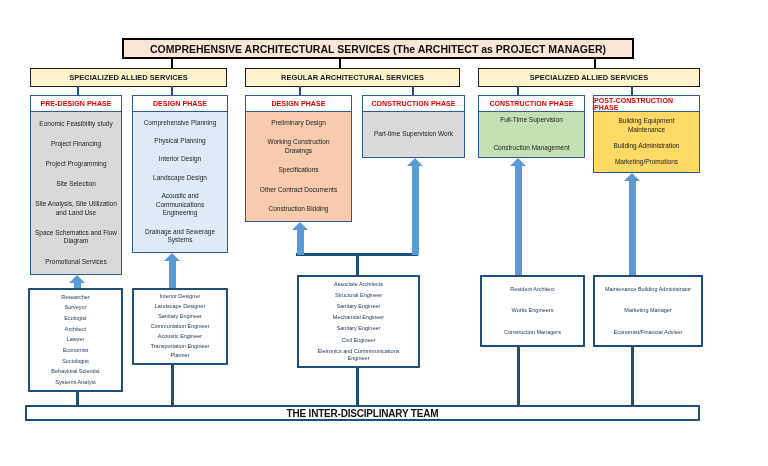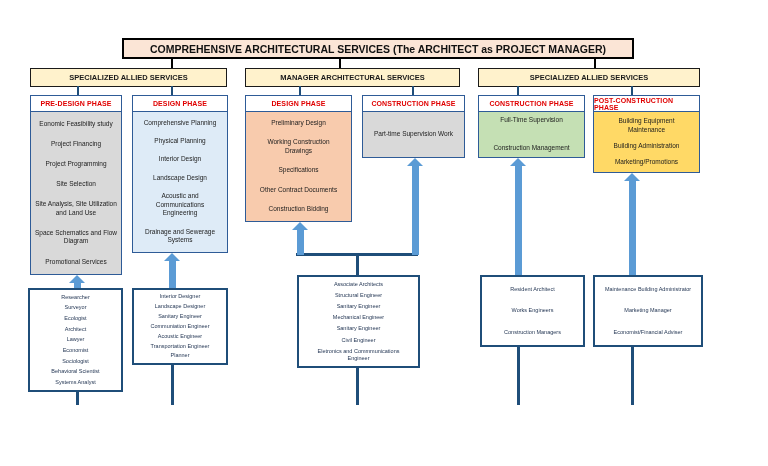--- a/index.html
+++ b/index.html
@@ -82,21 +82,21 @@
 
 <div class="canvas">
 
   <div class="title-box">COMPREHENSIVE ARCHITECTURAL SERVICES (The ARCHITECT as PROJECT MANAGER)</div>
 
   <div class="conn black" style="left:171px;top:58px;width:2px;height:10px;"></div>
   <div class="conn black" style="left:339px;top:58px;width:2px;height:10px;"></div>
   <div class="conn black" style="left:594px;top:58px;width:2px;height:10px;"></div>
 
   <div class="group-box g0">SPECIALIZED ALLIED SERVICES</div>
-  <div class="group-box g1">MANAGER ARCHITECTURAL SERVICES</div>
+  <div class="group-box g1">REGULAR ARCHITECTURAL SERVICES</div>
   <div class="group-box g2">SPECIALIZED ALLIED SERVICES</div>
 
   <div class="conn" style="left:77px;top:86px;width:2px;height:9px;"></div>
   <div class="conn" style="left:171px;top:86px;width:2px;height:9px;"></div>
   <div class="conn" style="left:299px;top:86px;width:2px;height:9px;"></div>
   <div class="conn" style="left:412px;top:86px;width:2px;height:9px;"></div>
   <div class="conn" style="left:517px;top:86px;width:2px;height:9px;"></div>
   <div class="conn" style="left:631px;top:86px;width:2px;height:9px;"></div>
 
   <div class="conn" style="left:296px;top:253px;width:122px;height:3px;"></div>
@@ -230,14 +230,15 @@
     <span class="ti">Marketing Manager</span>
     <span class="ti">Economist/Financial Adviser</span>
   </div>
 
   <div class="conn" style="left:76px;top:392px;width:3px;height:13px;"></div>
   <div class="conn" style="left:171px;top:365px;width:3px;height:40px;"></div>
   <div class="conn" style="left:356px;top:368px;width:3px;height:37px;"></div>
   <div class="conn" style="left:517px;top:347px;width:3px;height:58px;"></div>
   <div class="conn" style="left:631px;top:347px;width:3px;height:58px;"></div>
 
+  <div class="footer-bar">THE INTER-DISCIPLINARY TEAM</div>
 
 </div>
 
 </body></html>

